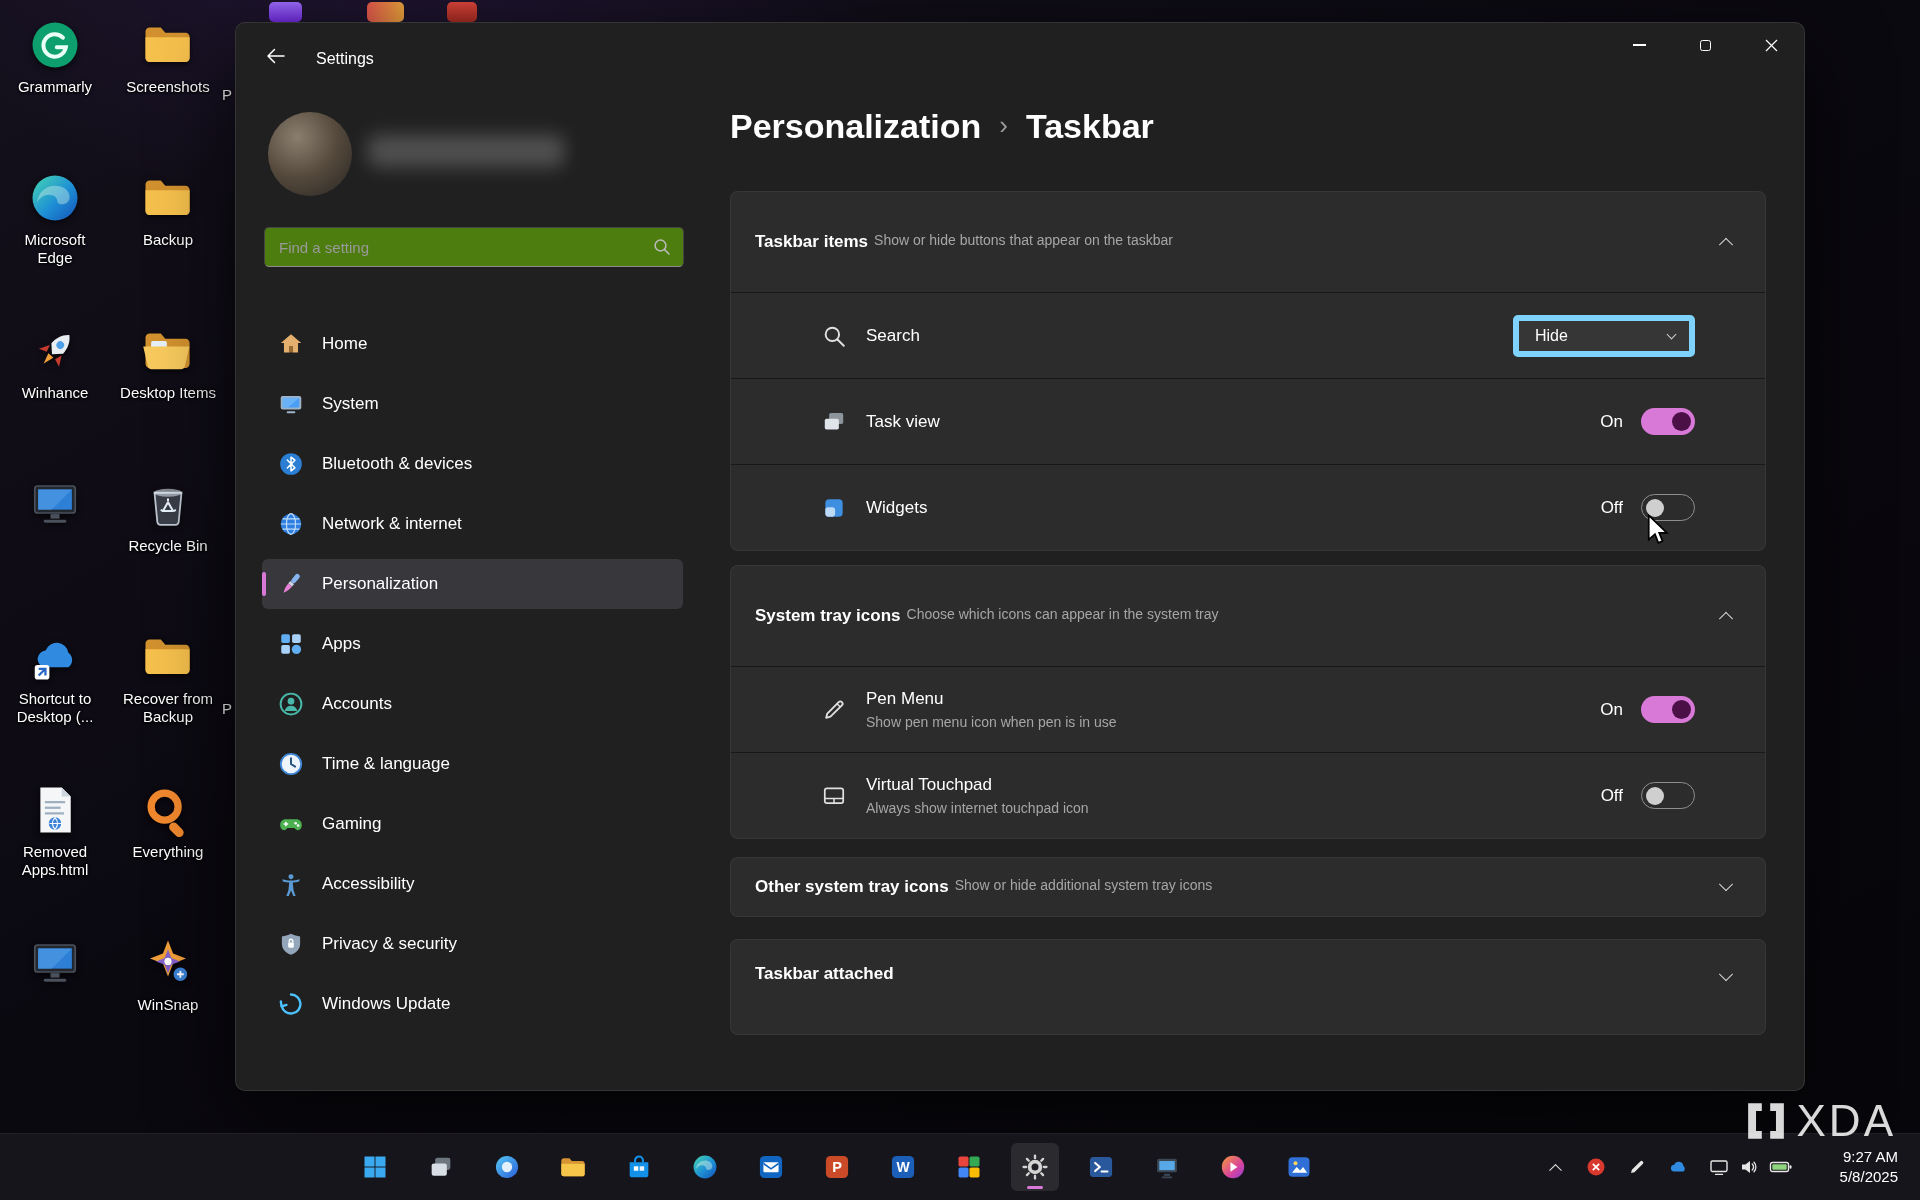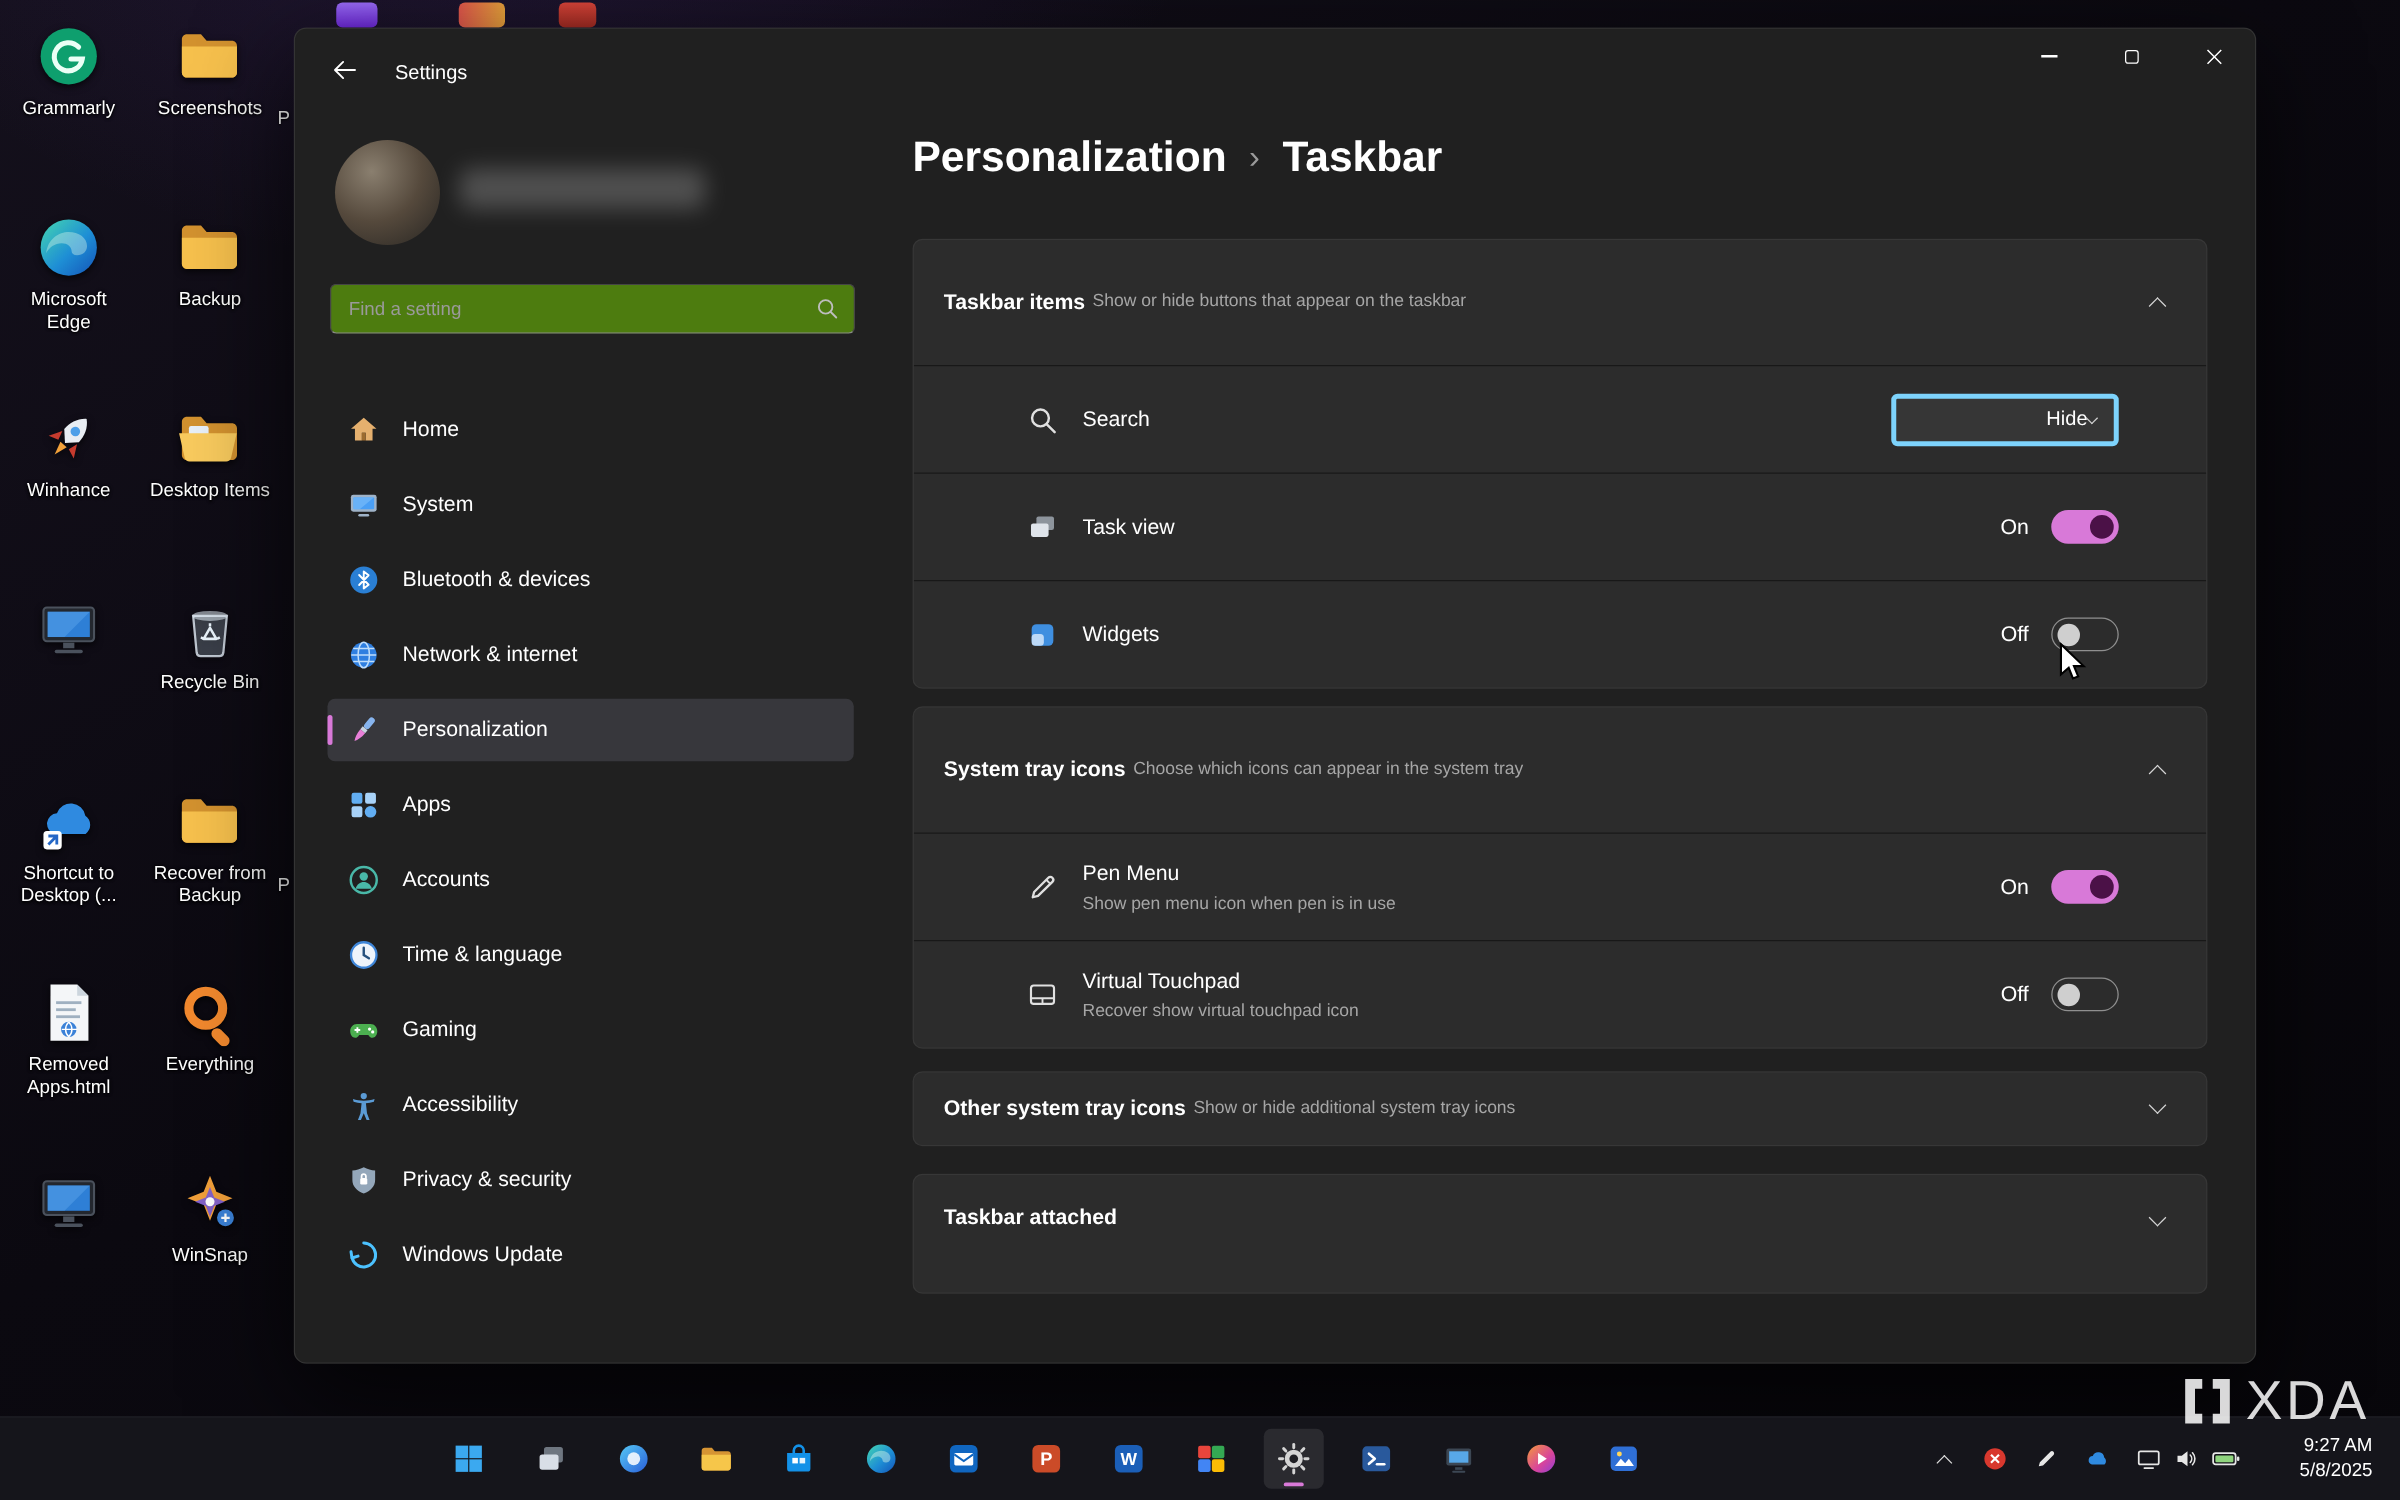--- a/index.html
+++ b/index.html
@@ -78,22 +78,22 @@
   .chev{width:10px;height:10px;border-right:1.8px solid #d6d6d6;border-bottom:1.8px solid #d6d6d6;flex:none;margin-left:auto}
   .chev.up{transform:rotate(-135deg) translate(-2px,-2px)}
   .chev.down{transform:rotate(45deg) translate(-2px,-2px)}
   .row{display:flex;align-items:center;height:86px;padding:0 70px 0 88px;border-top:1px solid rgba(0,0,0,.45)}
   .row-icon{width:30px;height:30px;margin-right:17px;display:flex;align-items:center;justify-content:center;flex:none}
   .row-col{display:flex;flex-direction:column;gap:5px}
   .row-label{font-size:17px}
   .row-desc{font-size:14px;color:var(--txt2)}
   .row-right{margin-left:auto;display:flex;align-items:center;gap:18px}
   .status{font-size:17px}
-  .dd{height:42px;background:#363636;border:4px solid #7dd3fc;border-radius:5px;display:flex;
-    align-items:center;justify-content:flex-end;padding:0 14px 0 16px;font-size:16px}
+  .dd{height:42px;background:#363636;border:6px solid #7dd3fc;border-radius:5px;display:flex;
+    align-items:center;justify-content:space-between;padding:0 14px 0 16px;font-size:16px}
   .hide-dd{width:182px}
   .kb-dd{width:332px}
   .chev-sm{width:7px;height:7px;border-right:1.5px solid #cfcfcf;border-bottom:1.5px solid #cfcfcf;
     transform:rotate(45deg);margin-top:-3px;flex:none}
   .toggle{width:54px;height:27px;border-radius:14px;position:relative;flex:none}
   .toggle.on{background:var(--accent)}
   .toggle.on .knob{position:absolute;right:4px;top:4px;width:19px;height:19px;border-radius:50%;background:#4b1147}
   .toggle.off{border:1.4px solid #8f8f8f;background:transparent}
   .toggle.off .knob{position:absolute;left:4px;top:3.6px;width:18px;height:18px;border-radius:50%;background:#cfcfcf}
   .card.collapsed{display:flex;align-items:center;height:60px;padding:0 34px 0 24px}
@@ -551,21 +551,21 @@
       </div>
       <div class="row">
         <span class="row-icon">
           <svg width="26" height="26" viewBox="0 0 24 24">
               <rect x="3.5" y="5" width="17" height="13.6" rx="2" stroke="#e0e0e0" stroke-width="1.6" fill="none"></rect>
               <path d="M3.5 14.4h17M12 14.4v4.2" stroke="#e0e0e0" stroke-width="1.4"></path>
             </svg>
         </span>
         <div class="row-col">
           <span class="row-label">Virtual Touchpad</span>
-          <span class="row-desc">Recover show virtual touchpad icon</span>
+          <span class="row-desc">Always show internet touchpad icon</span>
         </div>
         <div class="row-right">
           <span class="status">Off</span>
           <div class="toggle off">
               <div class="knob"></div>
             </div>
         </div>
       </div>
     </div>
 

